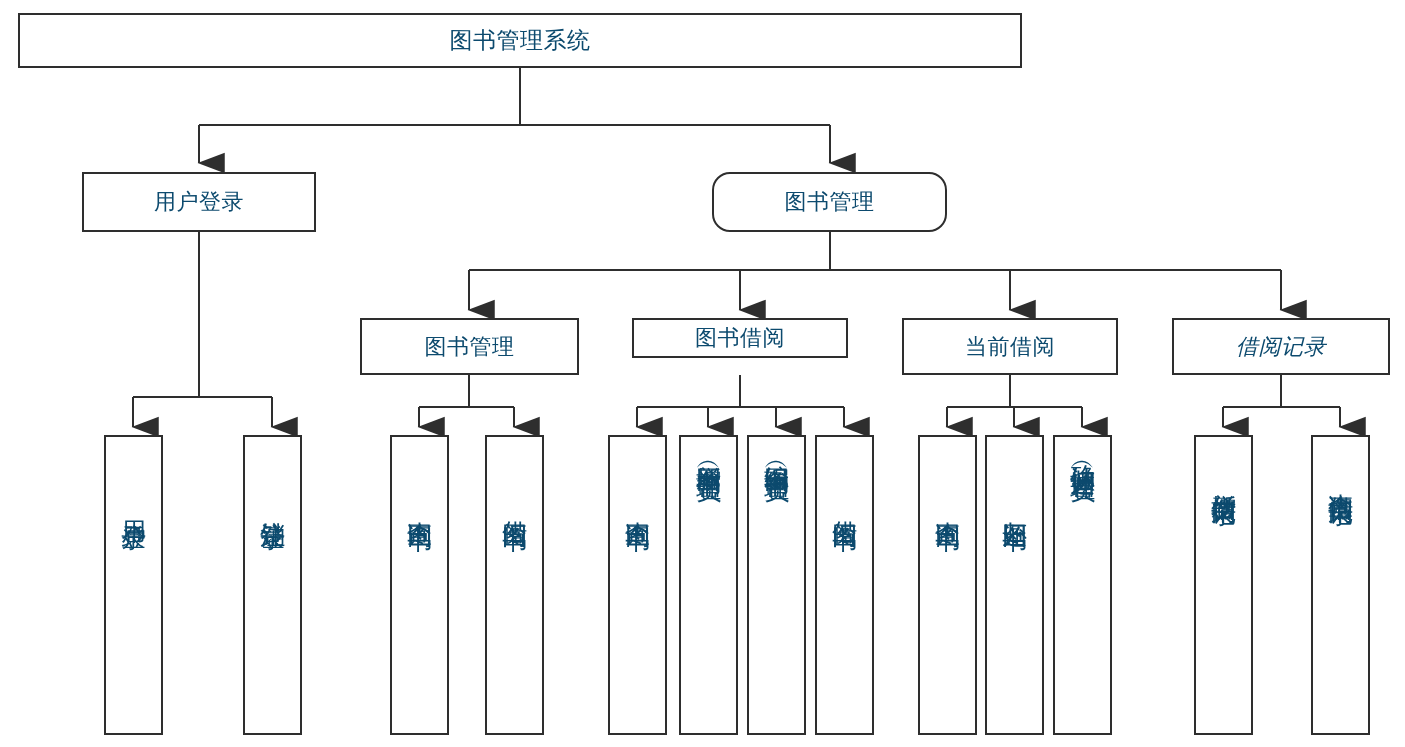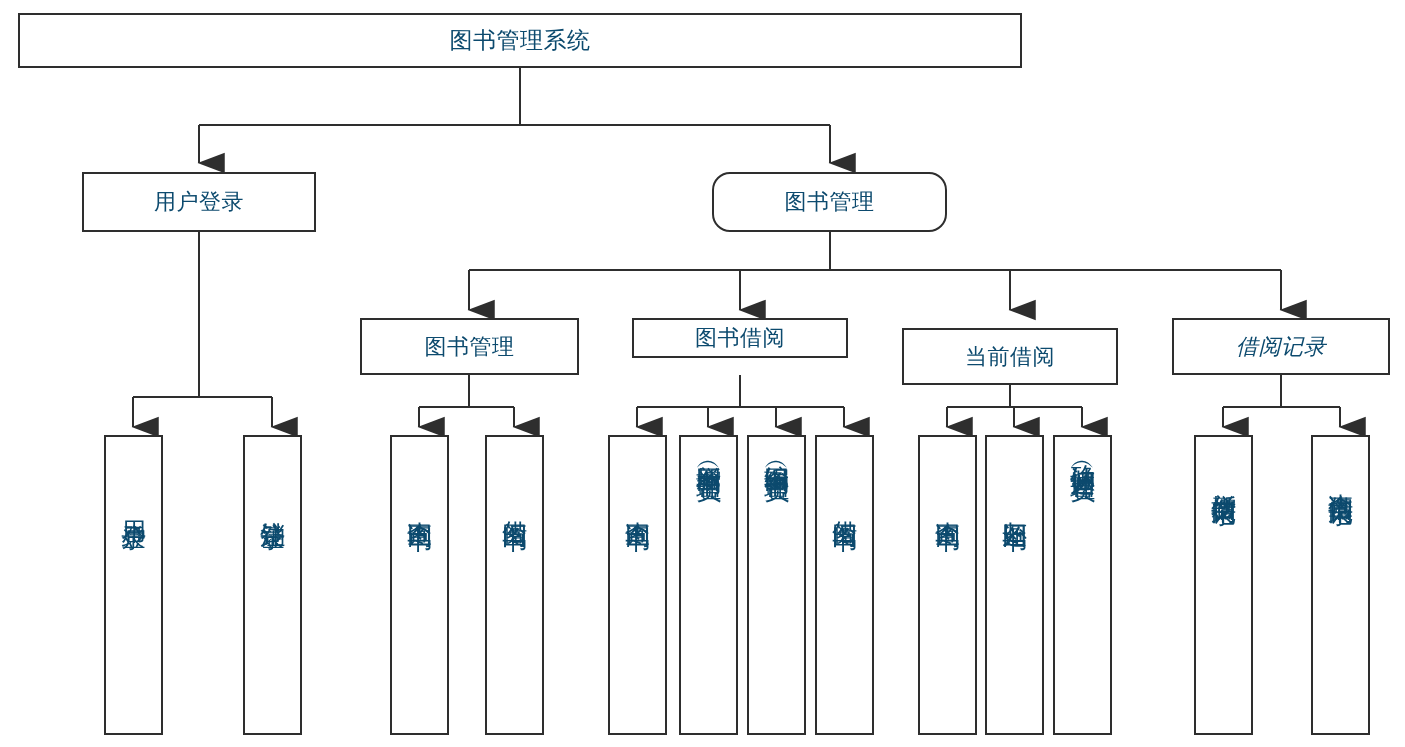--- a/index.html
+++ b/index.html
@@ -124,21 +124,21 @@
   <div class="node h-node" style="left:712px;top:172px;width:235px;height:60px;border-radius:18px;">
     <span class="lbl">图书管理</span>
   </div>
 
   <div class="node h-node" style="left:360px;top:318px;width:219px;height:57px;">
     <span class="lbl">图书管理</span>
   </div>
   <div class="node h-node" style="left:632px;top:318px;width:216px;height:40px;">
     <span class="lbl">图书借阅</span>
   </div>
-  <div class="node h-node" style="left:902px;top:328px;width:216px;height:57px;">
+  <div class="node h-node" style="left:902px;top:318px;width:216px;height:57px;">
     <span class="lbl">当前借阅</span>
   </div>
   <div class="node h-node" style="left:1172px;top:318px;width:218px;height:57px;font-style:italic;">
     <span class="lbl">借阅记录</span>
   </div>
 
   <div class="node v-node short" style="left:104px;top:435px;width:59px;height:300px;">
     <span class="lbl">用户登录</span>
   </div>
   <div class="node v-node short" style="left:243px;top:435px;width:59px;height:300px;">

